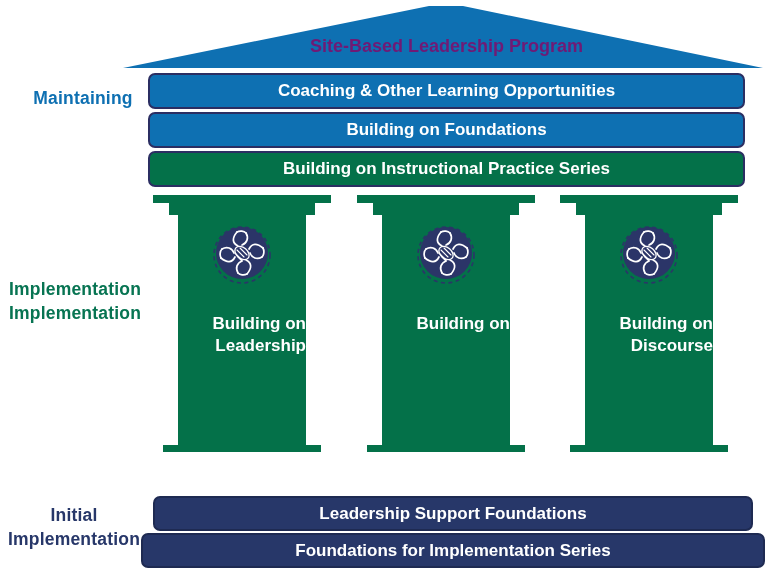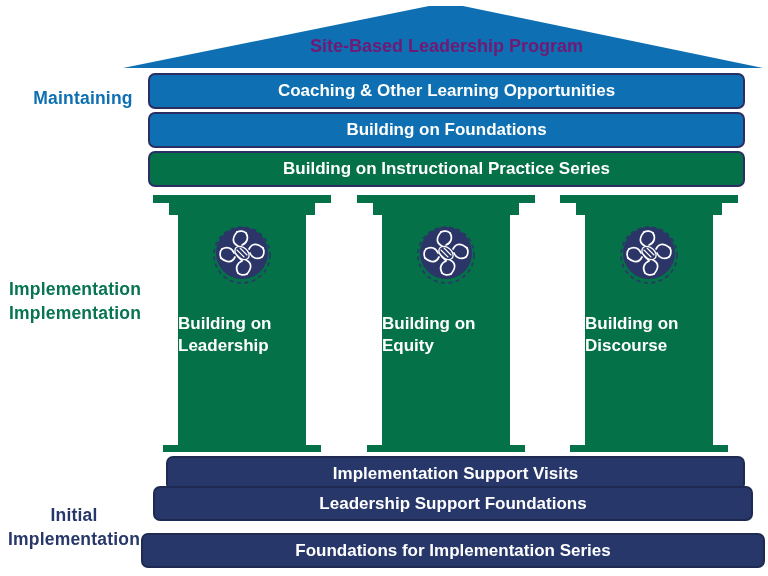--- a/index.html
+++ b/index.html
@@ -24,42 +24,42 @@
   }
   .top-bar { left:148px; width:597px; height:36px; border:2px solid var(--bar-border,#2B2E62); }
   .bar1 { top:73px; }
   .bar2 { top:112px; }
   .bar3 { top:151px;justify-content:center; }
   .blue-bar  { background:var(--blue,#0E70B2); }
   .green-bar { background:var(--green,#047149); }
 
   .navy-bar { background:var(--navy,#273769); border:2px solid #1E2A52; }
   .nbar1 { left:166px; top:456px; width:579px; height:35px; }
-  .nbar2 { left:153px; top:486px; width:600px; height:35px; }
+  .nbar2 { left:153px; top:496px; width:600px; height:35px; }
   .nbar3 { left:141px; top:533px; width:624px; height:35px; }
 
   
   .pillar { position:absolute; top:195px; width:184px; }
   .pillar-1 { left:150px; }
   .pillar-2 { left:354px; }
   .pillar-3 { left:557px; }
   .abacus  { width:178px; height:8px;  background:var(--green,#047149); margin:0 auto; }
   .echinus { width:146px; height:12px; background:var(--green,#047149); margin:0 auto; }
   .shaft   { position:relative; width:128px; height:230px; background:var(--green,#047149); margin:0 auto; }
   .plinth  { width:158px; height:7px;  background:var(--green,#047149); margin:0 auto; }
 
   .hands { position:absolute; left:50%; transform:translateX(-50%); top:8px; width:62px; height:64px; }
   .hands .disc { fill: var(--icon-navy,#2B3568); }
   .hands .dashring { fill:none; stroke: var(--icon-navy,#2B3568); stroke-width:1.6; stroke-dasharray:4 3.5; }
   .hands .glyph { fill:none; stroke:#fff; stroke-width:1.7; stroke-linecap:round; }
   .hands .palm  { stroke-width:1.3; }
   .hands .hatch { stroke-width:1.1; }
 
   .pillar-label {
-    position:absolute; top:98px; left:0; width:100%; text-align:left;
+    position:absolute; top:98px; left:0; width:100%; text-align:right;
     color:#fff; font-weight:bold; font-size:17px; line-height:22px;
   }
 
   
   .stage {
     position:absolute; text-align:center; font-weight:bold;
     font-size:17.5px; line-height:24px; letter-spacing:0.2px;
   }
   .stage-ml { left:16px;  top:86px;  width:134px; color:var(--blue,#0E70B2); }
   .stage-si { left:0;    top:277px; width:150px; color:var(--label-green,#077452); }
@@ -140,21 +140,20 @@
           </g>
           <use href="#arm-b" transform="rotate(90 31 29)"></use>
           <use href="#arm-b" transform="rotate(180 31 29)"></use>
           <use href="#arm-b" transform="rotate(270 31 29)"></use>
           <ellipse class="palm" cx="31" cy="29" rx="8" ry="5.5" transform="rotate(40 31 29)"></ellipse>
           <path class="hatch" d="M26 26 l7 7 M29 24 l7 7 M24 29 l7 7 M27 33 l4 4"></path>
         </g>
       </svg>
       <div class="pillar-label">
         <div>Building on</div>
-        <div>Equity</div>
       </div>
     </div>
     <div class="plinth"></div>
   </div>
 
   <div class="pillar pillar-3">
     <div class="abacus"></div>
     <div class="echinus"></div>
     <div class="shaft">
       <svg class="hands" viewBox="0 0 62 62" aria-hidden="true">
@@ -174,23 +173,20 @@
         </g>
       </svg>
       <div class="pillar-label">
         <div>Building on</div>
         <div>Discourse</div>
       </div>
     </div>
     <div class="plinth"></div>
   </div>
 
-  <div class="bar navy-bar nbar1">
-    <span>Implementation Support Visits</span>
-  </div>
   <div class="bar navy-bar nbar2">
     <span>Leadership Support Foundations</span>
   </div>
   <div class="bar navy-bar nbar3">
     <span>Foundations for Implementation Series</span>
   </div>
 
 </div>
 
 </body></html>

